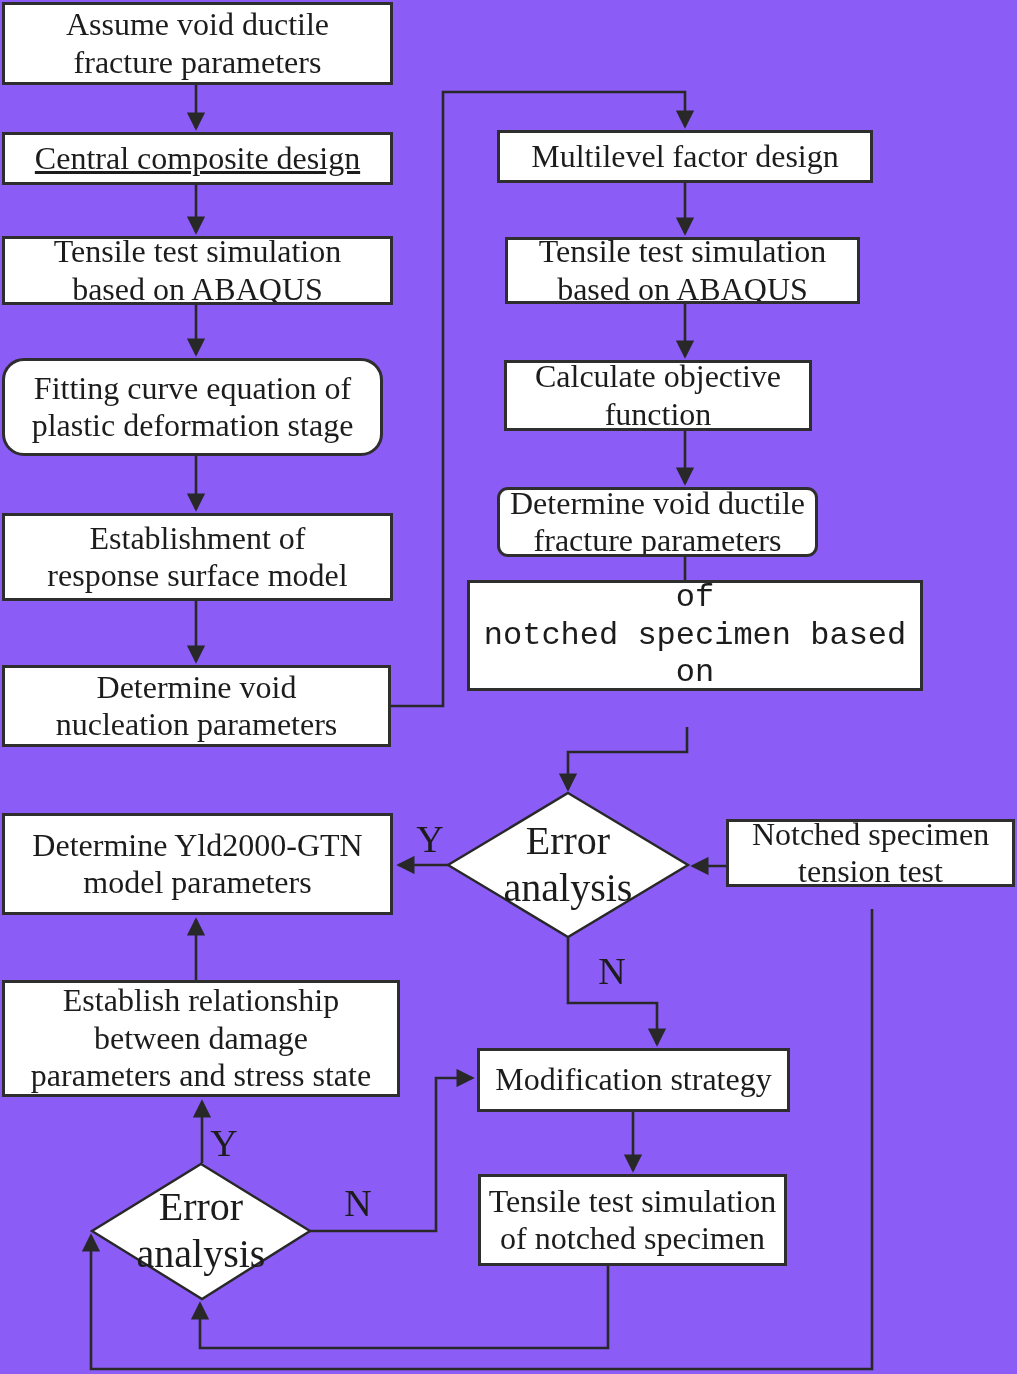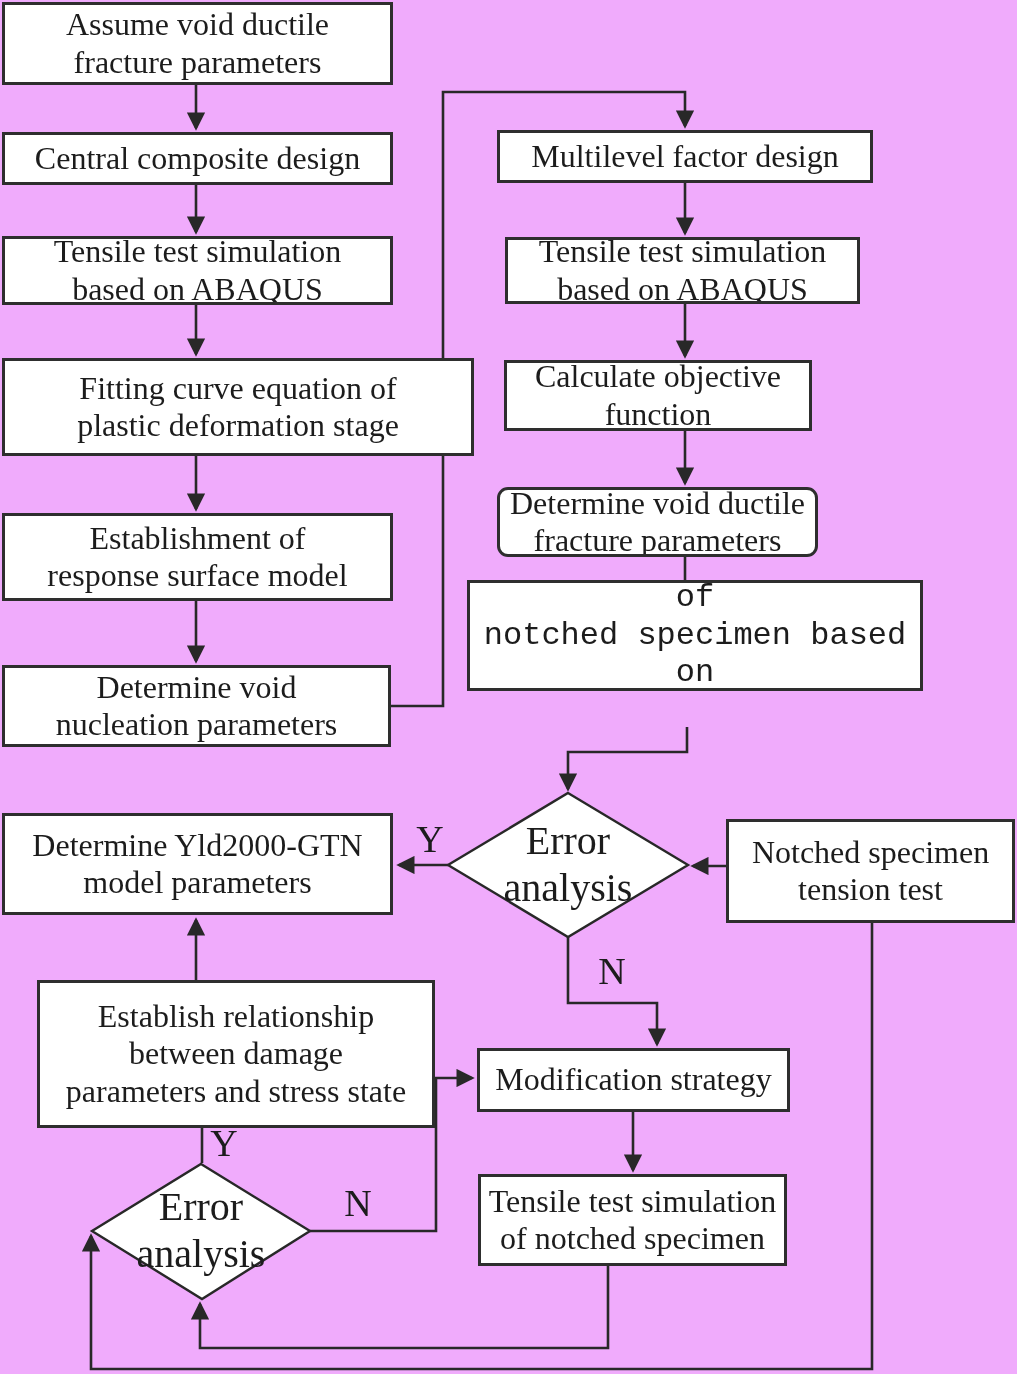--- a/index.html
+++ b/index.html
@@ -4,21 +4,21 @@
 <style>
   html, body {
     margin: 0;
     padding: 0;
     background: #ffffff;
   }
   #canvas {
     position: relative;
     width: 1017px;
     height: 1374px;
-    background: #f0abfc;
+    background: #8b5cf6;
     font-family: "Liberation Serif", "DejaVu Serif", serif;
     color: #1c1c1c;
     overflow: hidden;
   }
   #edges {
     position: absolute;
     left: 0; top: 0;
     width: 1017px;
     height: 1374px;
     z-index: 1;
@@ -105,26 +105,26 @@
     <polyline points="608,1266 608,1348 200,1348 200,1304" marker-end="url(#arrow)"></polyline>
     <polyline points="872,909 872,1369 91,1369 91,1236" marker-end="url(#arrow)"></polyline>
 
     <polygon class="decision-shape" points="568,793 688,865 568,937 448,865"></polygon>
     <polygon class="decision-shape" points="201,1164 310,1231 202,1299 92,1231"></polygon>
   </svg>
 
   <div class="node" style="left:2px; top:2px; width:391px; height:83px;">Assume void ductile
 fracture parameters</div>
 
-  <div class="node" style="left:2px; top:132px; width:391px; height:53px;">Central composite design</div>
+  <div class="node" style="left:2px; top:132px; width:391px; height:53px;text-decoration:underline;">Central composite design</div>
 
   <div class="node" style="left:2px; top:236px; width:391px; height:69px;">Tensile test simulation
 based on ABAQUS</div>
 
-  <div class="node" style="left:2px; top:358px; width:472px; height:98px;">Fitting curve equation of
+  <div class="node" style="left:2px; top:358px; width:381px; height:98px;border-radius:22px;">Fitting curve equation of
 plastic deformation stage</div>
 
   <div class="node" style="left:2px; top:513px; width:391px; height:88px;">Establishment of
 response surface model</div>
 
   <div class="node" style="left:497px; top:130px; width:376px; height:53px;">Multilevel factor design</div>
 
   <div class="node" style="left:2px; top:665px; width:389px; height:82px;">Determine  void
 nucleation parameters</div>
 
@@ -137,25 +137,25 @@
   <div class="node" style="left:497px; top:487px; width:321px; height:70px;border-radius:11px;">Determine void ductile
 fracture parameters</div>
 
   <div class="node" style="left:467px; top:580px; width:456px; height:111px;font-family:Liberation Mono, monospace;">Tensile test simulation of
 notched specimen based on
 Yld2000-GTN model</div>
 
   <div class="node" style="left:2px; top:813px; width:391px; height:102px;">Determine Yld2000-GTN
 model parameters</div>
 
-  <div class="node" style="left:2px; top:980px; width:398px; height:148px;margin-left:35px;">Establish relationship
+  <div class="node" style="left:2px; top:980px; width:398px; height:117px;">Establish relationship
 between damage
 parameters and stress state</div>
 
-  <div class="node" style="left:726px; top:819px; width:289px; height:104px;">Notched specimen
+  <div class="node" style="left:726px; top:819px; width:289px; height:68px;">Notched specimen
 tension test</div>
 
   <div class="node" style="left:477px; top:1048px; width:313px; height:64px;">Modification strategy</div>
 
   <div class="node" style="left:478px; top:1174px; width:309px; height:92px;">Tensile test simulation
 of notched specimen</div>
 
   <div class="decision-label" style="left:478px; top:822px; width:180px; height:86px;">Error
 analysis</div>
 

